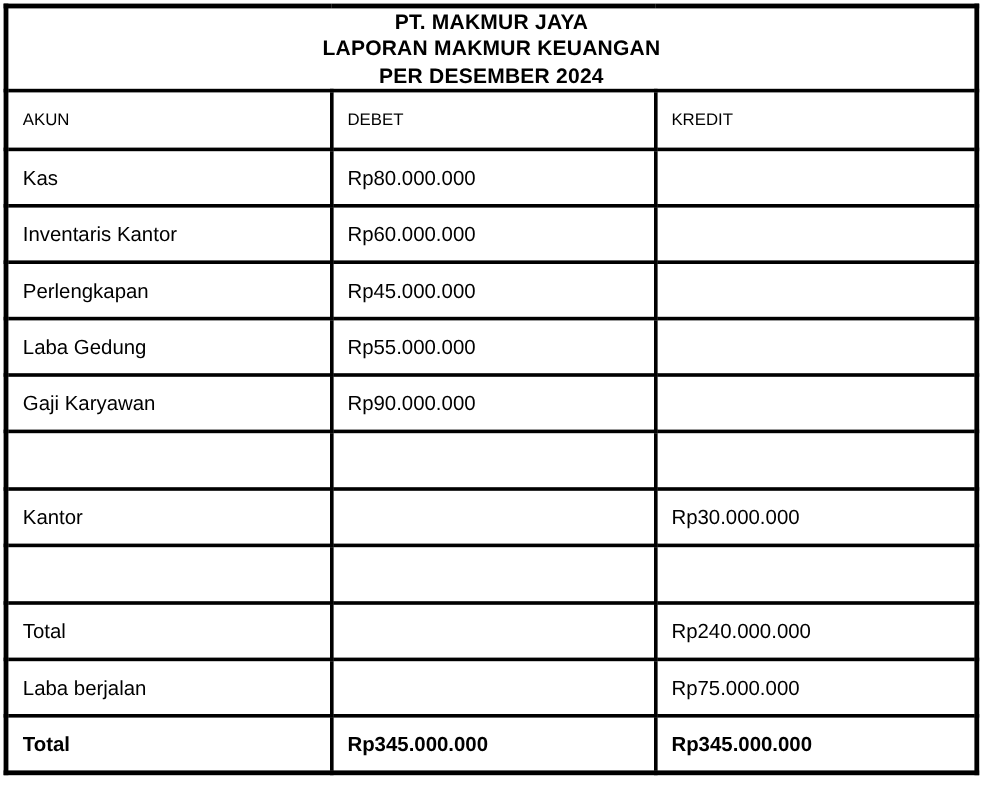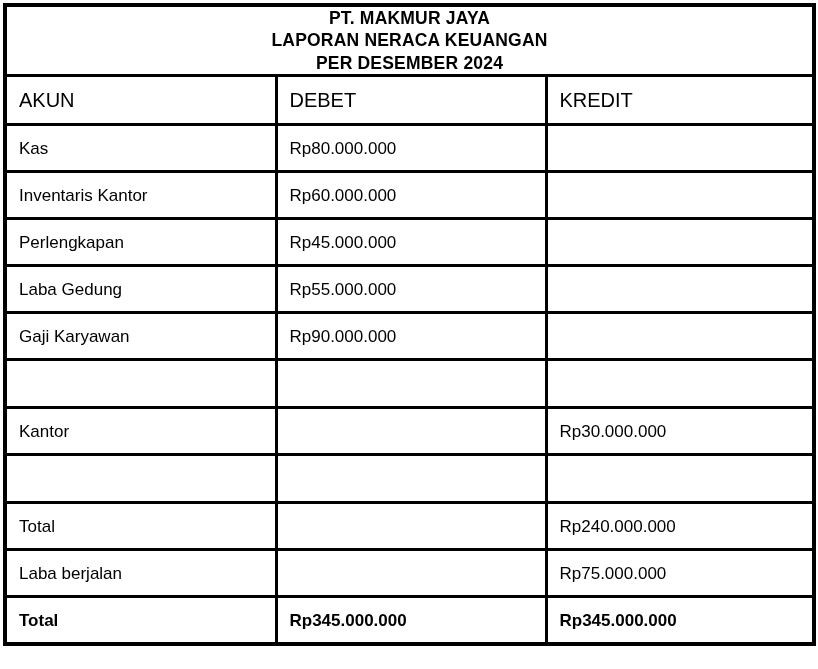--- a/index.html
+++ b/index.html
@@ -66,21 +66,21 @@
     font-size: 17.5px;
     letter-spacing: 0.2px;
     line-height: 1.28;
     white-space: nowrap;
   }
 
   
   tr.col-head td {
     height: 46px;
     font-weight: normal;
-    font-size: 20px;
+    font-size: 14px;
   }
 
   
   tr.spacer td { height: 45px; }
 
   
   tr.total-row td {
     font-weight: bold;
     height: 44px;
     border-bottom: none;
@@ -104,21 +104,21 @@
   <table class="ledger">
     <colgroup>
       <col class="c-akun">
       <col class="c-debet">
       <col class="c-kredit">
     </colgroup>
     <tbody>
       <tr>
         <td class="title-cell" colspan="3">
           <span class="title-line">PT. MAKMUR JAYA</span>
-          <span class="title-line">LAPORAN NERACA KEUANGAN</span>
+          <span class="title-line">LAPORAN MAKMUR KEUANGAN</span>
           <span class="title-line">PER DESEMBER 2024</span>
         </td>
       </tr>
 
       <tr class="col-head">
         <td>AKUN</td>
         <td>DEBET</td>
         <td>KREDIT</td>
       </tr>
 

